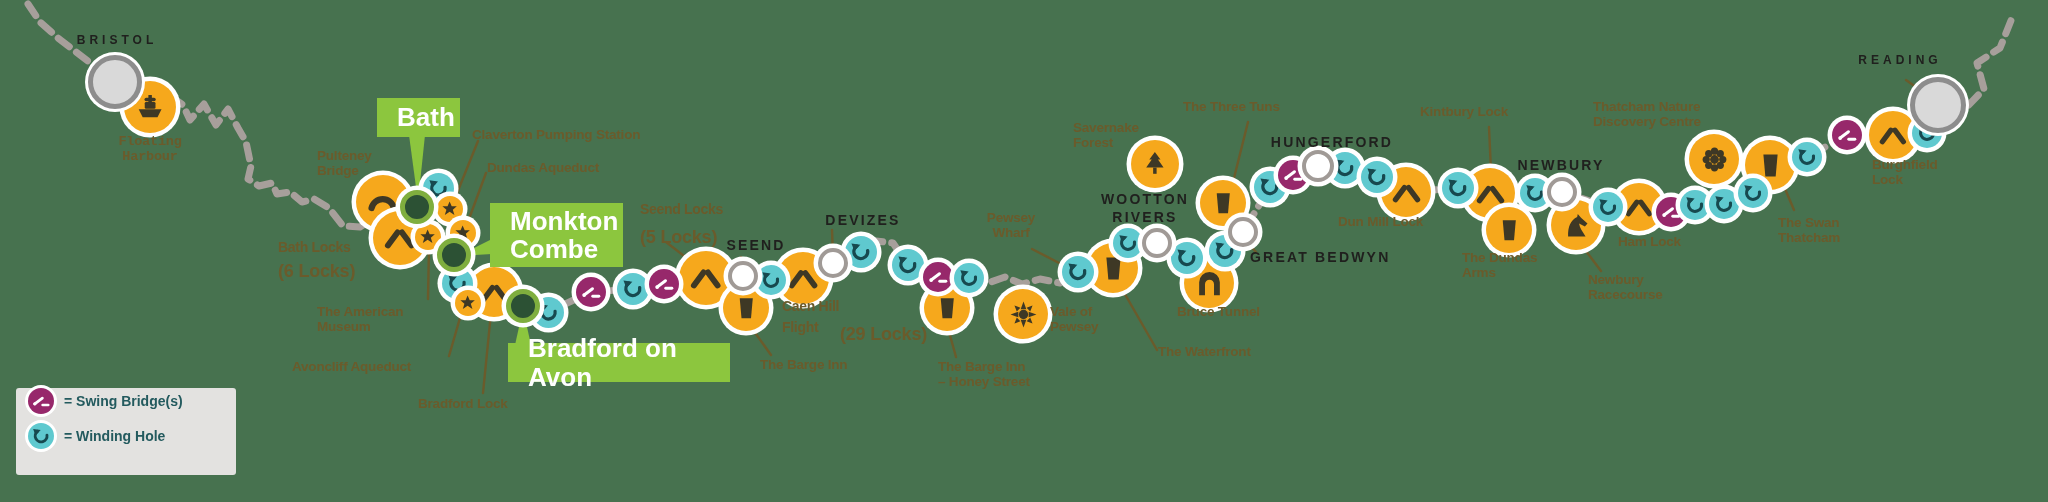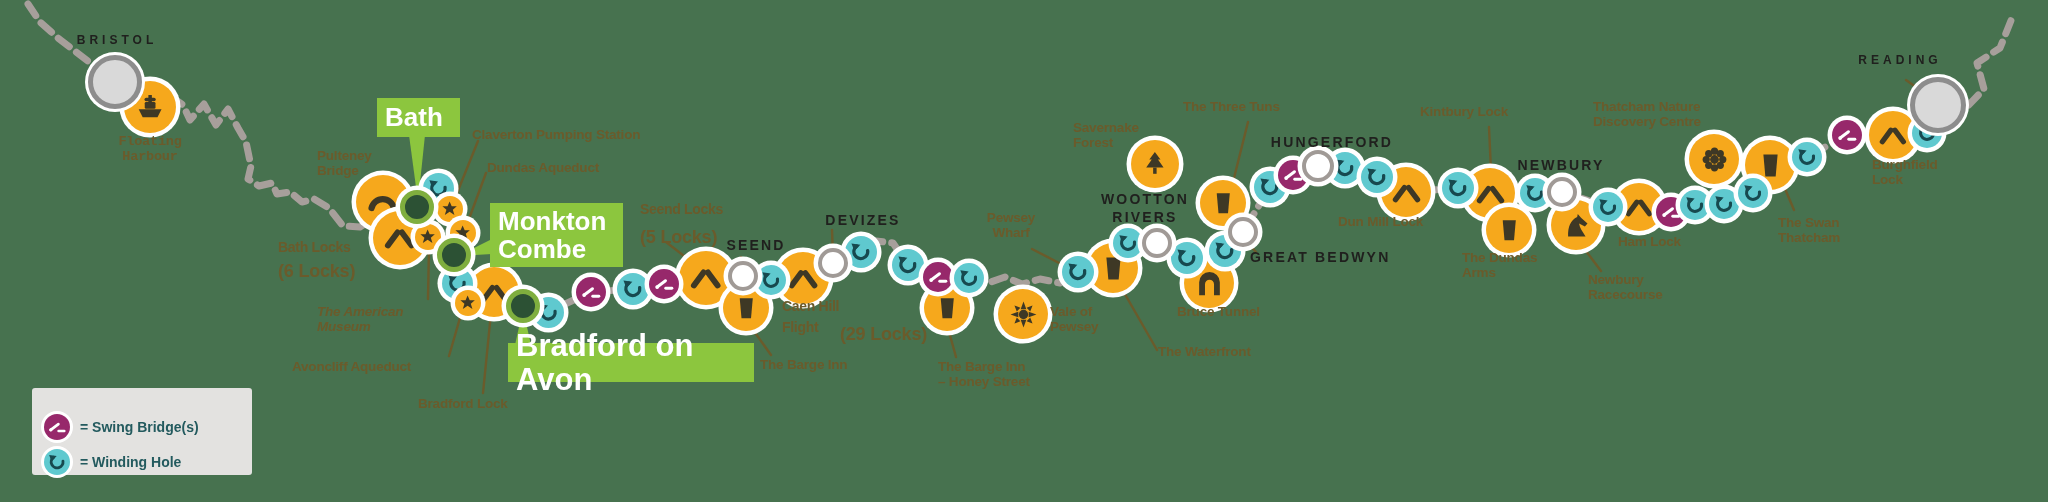--- a/index.html
+++ b/index.html
@@ -25,26 +25,26 @@
   .label{position:absolute;z-index:4;white-space:nowrap;}
   .place{font-weight:bold;font-size:13.5px;line-height:1.14;color:#6B5B2B;letter-spacing:-0.2px;}
   .place-lg{font-size:14px;letter-spacing:-0.3px;}
   .place-sub{font-size:18px;}
   .city{font-weight:800;font-size:14px;letter-spacing:2.2px;color:#20201E;line-height:1.25;}
   .city-major{font-size:12px;letter-spacing:4px;}
   .t-center{transform:translateX(-50%);text-align:center;}
   .citybox{
     position:absolute;z-index:5;background:#8CC63E;color:#fff;
     font-weight:bold;display:flex;flex-direction:column;justify-content:center;
-    padding:0 8px;box-sizing:border-box;line-height:1.08;
+    padding:0 20px;box-sizing:border-box;line-height:1.08;
   }
   .legend{
-    position:absolute;left:32px;top:388px;width:220px;height:87px;
+    position:absolute;left:16px;top:388px;width:220px;height:87px;
     background:#E3E2E0;border-radius:3px;z-index:6;
-    display:flex;flex-direction:column;justify-content:flex-end;gap:9px;padding-left:12px;box-sizing:border-box;
+    display:flex;flex-direction:column;justify-content:flex-start;gap:9px;padding-left:12px;box-sizing:border-box;
   }
   .legend-row{display:flex;align-items:center;gap:10px;}
   .legend-icon{position:relative;width:26px;height:26px;border-radius:50%;
     display:flex;align-items:center;justify-content:center;box-shadow:0 0 0 3px #fff;flex:0 0 auto;}
   .legend-text{font-weight:bold;font-size:14px;color:#235A5E;}
 </style>
 </head>
 <body>
 
 <div id="map">
@@ -487,21 +487,21 @@
     </div>
     <div class="label place place-sub" style="left: 278px; top: 261px;">
       <div>(6 Locks)</div>
     </div>
     <div class="label place" style="left: 472px; top: 127px;">
       <div>Claverton Pumping Station</div>
     </div>
     <div class="label place" style="left: 487px; top: 160px;">
       <div>Dundas Aqueduct</div>
     </div>
-    <div class="label place" style="left: 317px; top: 304px; font-style: italic;">
+    <div class="label place" style="left: 317px; top: 304px;">
       <div>The American</div>
       <div>Museum</div>
     </div>
     <div class="label place" style="left: 292px; top: 359px;">
       <div>Avoncliff Aqueduct</div>
     </div>
     <div class="label place" style="left: 418px; top: 396px;">
       <div>Bradford Lock</div>
     </div>
     <div class="label place place-lg" style="left: 640px; top: 202px;">
@@ -576,16 +576,16 @@
       <div>Burghfield</div>
       <div>Lock</div>
     </div>
     <div class="citybox" style="left: 377px; top: 98px; width: 83px; height: 39px; font-size: 26px;">
       <div>Bath</div>
     </div>
     <div class="citybox" style="left: 490px; top: 203px; width: 133px; height: 64px; font-size: 26px;">
       <div>Monkton</div>
       <div>Combe</div>
     </div>
-    <div class="citybox" style="left: 508px; top: 343px; width: 246px; height: 39px; font-size: 31px;">
+    <div class="citybox" style="left: 508px; top: 343px; width: 222px; height: 39px; font-size: 26px;">
       <div>Bradford on Avon</div>
     </div>
   </div>
 
 </body></html>

